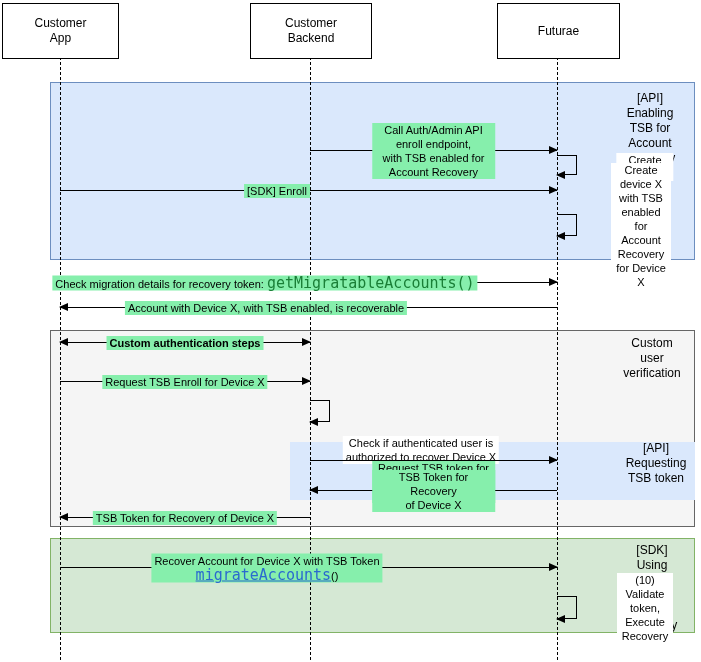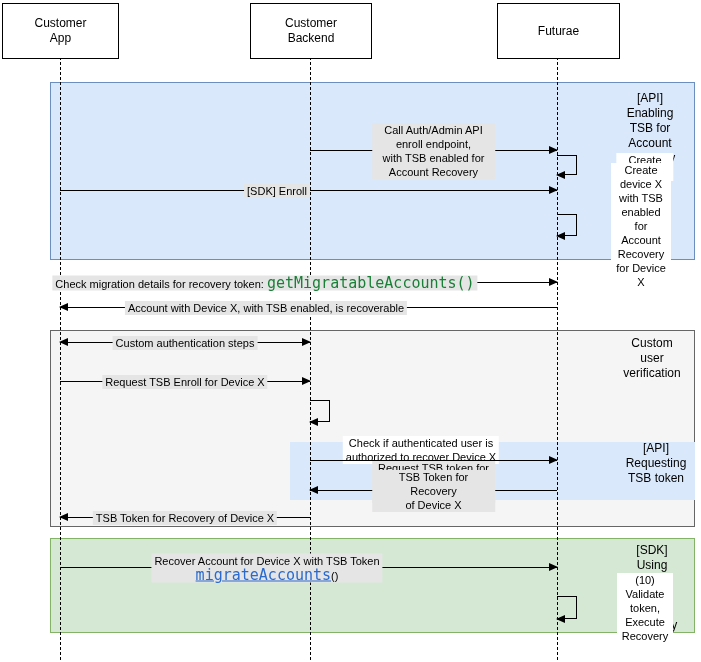--- a/index.html
+++ b/index.html
@@ -18,21 +18,21 @@
   .frame.gray  { background:#f5f5f5; border:1px solid #666666; }
   .frame.blue2 { background:#dae8fc; border:none; }
   .frame.green { background:#d5e8d4; border:1px solid #82b366; }
   .frame-label {
     position:absolute; transform:translateX(-50%); text-align:center;
     font-size:12px; line-height:15px; white-space:pre-line;
   }
   .msg { position:absolute; height:0; border-top:1px solid #000; }
   .msg-label {
     position:absolute; top:0; transform:translate(-50%,-50%);
-    background:#e5e5e5; text-align:center; font-size:11px; line-height:14px;
+    background:#86efac; text-align:center; font-size:11px; line-height:14px;
     white-space:pre-line; padding:0 3px;
   }
   .nowrap { white-space:nowrap; }
   .arrow { position:absolute; width:0; height:0;
     border-top:4.5px solid transparent; border-bottom:4.5px solid transparent; }
   .arrow.right { right:-1px; top:-5px; border-left:9px solid #000; }
   .arrow.left  { left:-1px;  top:-5px; border-right:9px solid #000; }
   .selfmsg { position:absolute; box-sizing:border-box;
     border:1px solid #000; border-left:none; }
   .selfmsg .arrow.left { top:auto; bottom:-5px; left:-1px; }
@@ -109,21 +109,21 @@
   </div>
 
   <div class="msg" style="left:60px; top:307px; width:497px;">
     <span class="arrow left"></span>
     <span class="msg-label nowrap" style="left:206px;text-align:center;">Account with Device X, with TSB enabled, is recoverable</span>
   </div>
 
   <div class="msg" style="left:60px; top:342px; width:250px;">
     <span class="arrow left"></span>
     <span class="arrow right"></span>
-    <span class="msg-label nowrap" style="left:50%;">Custom authentication steps</span>
+    <span class="msg-label nowrap" style="left:50%;font-weight:bold;">Custom authentication steps</span>
   </div>
 
   <div class="msg" style="left:60px; top:381px; width:250px;">
     <span class="arrow right"></span>
     <span class="msg-label nowrap" style="left:50%;">Request TSB Enroll for Device X</span>
   </div>
 
   <div class="selfmsg" style="left:310px; top:400px; width:20px; height:22px;">
     <span class="arrow left"></span>
   </div>

